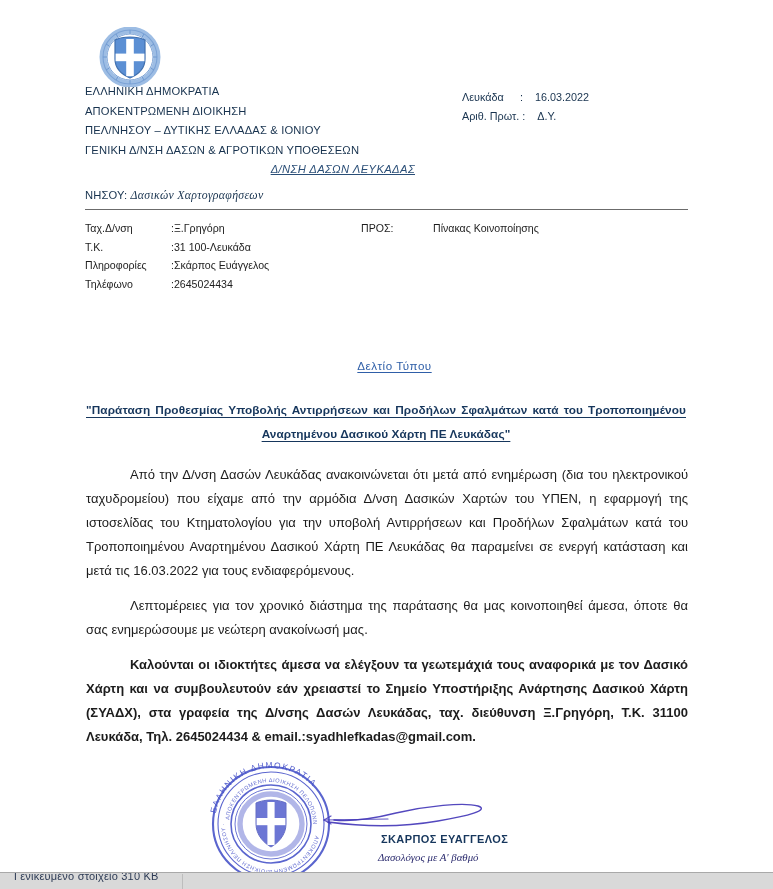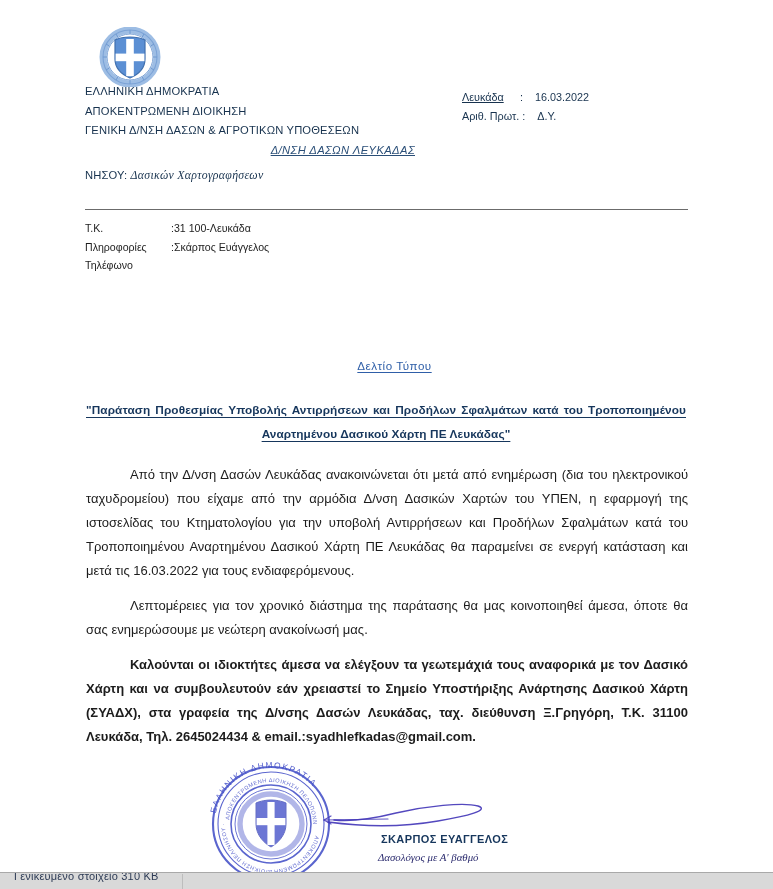--- a/index.html
+++ b/index.html
@@ -74,21 +74,21 @@
   
   .docmeta {
     position: absolute;
     left: 462px;
     top: 88px;
     font-size: 10.8px;
     line-height: 19px;
     color: #17324e;
   }
   .docmeta .row { display: flex; white-space: nowrap; }
-  .docmeta .k { min-width: 58px; display: inline-block; text-decoration: underline; }
+  .docmeta .k { min-width: 58px; display: inline-block; }
   .docmeta .sep { width: 12px; display: inline-block; }
 
   
   .rule {
     position: absolute;
     left: 85px;
     top: 209px;
     width: 603px;
     height: 1px;
     background: #6b6b6b;
@@ -278,20 +278,21 @@
 
         <rect x="27.2" y="12" width="7.6" height="37.2" fill="#ffffff"></rect>
         <rect x="16.6" y="26.6" width="28.8" height="7.6" fill="#ffffff"></rect>
       </g>
     </svg>
   </div>
 
   <div class="letterhead">
     <div class="ln">ΕΛΛΗΝΙΚΗ  ΔΗΜΟΚΡΑΤΙΑ</div>
     <div class="ln">ΑΠΟΚΕΝΤΡΩΜΕΝΗ ΔΙΟΙΚΗΣΗ</div>
+    <div class="ln">ΠΕΛ/ΝΗΣΟΥ – ΔΥΤΙΚΗΣ ΕΛΛΑΔΑΣ &amp; ΙΟΝΙΟΥ</div>
     <div class="ln">ΓΕΝΙΚΗ  Δ/ΝΣΗ ΔΑΣΩΝ &amp; ΑΓΡΟΤΙΚΩΝ ΥΠΟΘΕΣΕΩΝ</div>
     <div class="ln office">Δ/ΝΣΗ ΔΑΣΩΝ ΛΕΥΚΑΔΑΣ</div>
     <div class="ln dept">
       <span>ΝΗΣΟΥ:</span>
       <span class="dept-val">Δασικών Χαρτογραφήσεων</span>
     </div>
   </div>
 
   <div class="docmeta">
     <div class="row">
@@ -304,29 +305,36 @@
       <span>Αριθ. Πρωτ. :</span>
       <span class="sep"></span>
       <span>Δ.Υ.</span>
     </div>
   </div>
 
   <div class="rule"></div>
 
   <div class="contact">
     <div class="crow">
+      <span class="c-label">Ταχ.Δ/νση</span>
+      <span class="c-value">:Ξ.Γρηγόρη</span>
+      <span class="c-to-label">ΠΡΟΣ:</span>
+      <span class="c-to-value">Πίνακας Κοινοποίησης</span>
+    </div>
+    <div class="crow">
       <span class="c-label">Τ.Κ.</span>
       <span class="c-value">:31 100-Λευκάδα</span>
     </div>
     <div class="crow">
       <span class="c-label">Πληροφορίες</span>
       <span class="c-value">:Σκάρπος  Ευάγγελος</span>
     </div>
     <div class="crow">
       <span class="c-label">Τηλέφωνο</span>
+      <span class="c-value">:2645024434</span>
     </div>
   </div>
 
   <div class="press-tag">
     <span>Δελτίο  Τύπου</span>
   </div>
 
   <div class="doc-title">
     <span class="t-line l1">"Παράταση Προθεσμίας Υποβολής Αντιρρήσεων και Προδήλων Σφαλμάτων κατά του Τροποποιημένου</span>
     <span class="t-line l2">Αναρτημένου Δασικού Χάρτη    ΠΕ Λευκάδας"</span>

